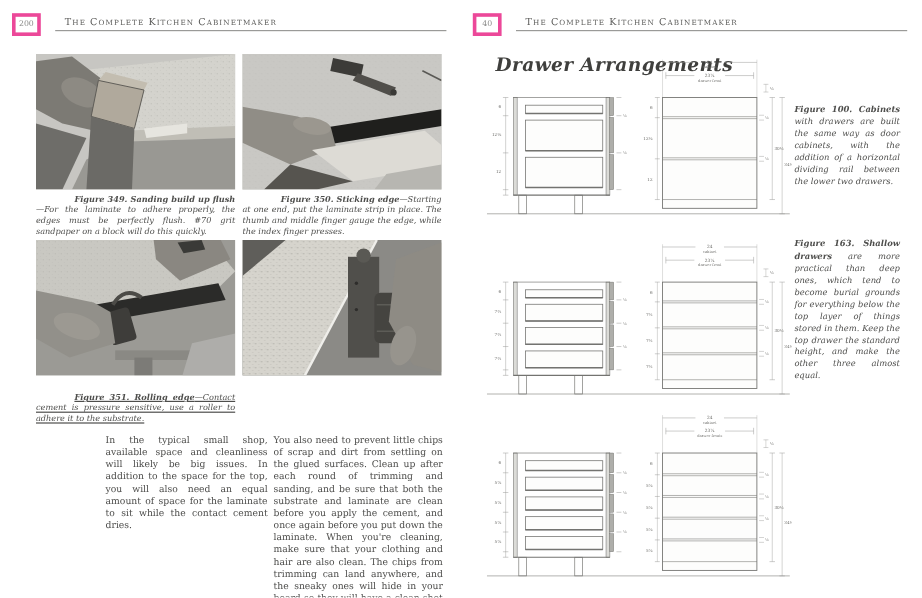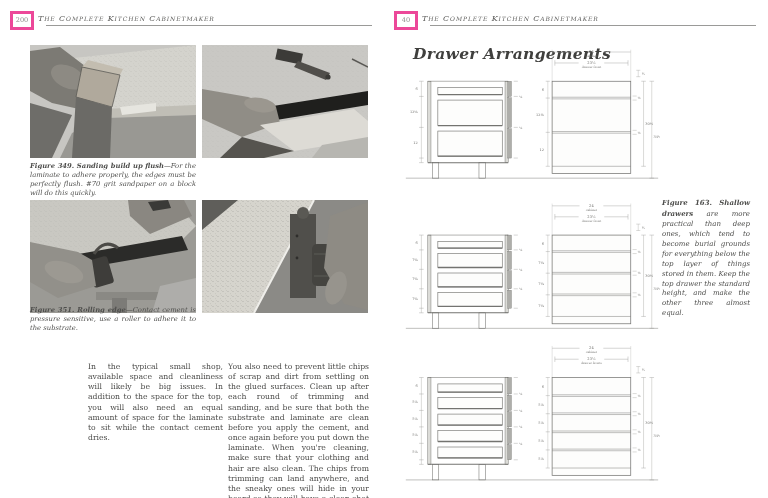--- a/index.html
+++ b/index.html
@@ -13,40 +13,40 @@
   #right-page{left:384px;width:384px;}
 
   
   .page-header{position:absolute;top:11px;left:10px;right:12px;height:16px;}
   .pnum{
     position:absolute;left:0;top:0;width:18px;height:13px;
     border:3px solid #ec4899;font-size:6.5px;color:#8a8a88;
     text-align:center;line-height:13px;background:#fff;
   }
   .rtitle{
-    position:absolute;left:28px;top:3px;white-space:nowrap;
-    font-variant:small-caps;font-size:8px;letter-spacing:.9px;color:#5c5c5a;font-style:italic;
+    position:absolute;left:44px;top:3px;white-space:nowrap;
+    font-variant:small-caps;font-size:8px;letter-spacing:.9px;color:#5c5c5a;
   }
   .hrule{position:absolute;left:36px;right:0;top:13.5px;border-top:1px solid #9a9a98;height:0;}
 
   
   .photo{position:absolute;width:166px;height:113px;overflow:hidden;background:#c4c3bf;}
   #photo-349{left:30px;top:45px;}
   #photo-350{left:202px;top:45px;}
   #photo-351{left:30px;top:200px;}
   #photo-352{left:202px;top:200px;}
   .photo svg{display:block;width:100%;height:100%;}
   .caption{
     position:absolute;width:166px;font-size:6.8px;line-height:1.33;
     font-style:italic;color:#4e4e4c;text-align:justify;
   }
-  .caption .cap-lead{font-weight:bold;}
+  .caption .cap-lead{font-weight:bold;margin-left:32px;}
   #cap-349{left:30px;top:162px;}
   #cap-350{left:202px;top:162px;}
-  #cap-351{left:30px;top:306px;}
+  #cap-351{left:30px;top:327px;text-decoration:underline;}
   #cap-352{left:202px;top:319px;}
 
   
   .body-col{position:absolute;top:362px;font-size:7.7px;line-height:1.32;
     text-align:justify;color:#4c4c4a;}
   .body-col p{margin:0 0 9px 0;}
   #col1{left:88px;width:135px;}
   #col2{left:228px;width:141px;}
 
   
@@ -161,20 +161,23 @@
       <rect x="110" y="44" width="36" height="42" rx="5" fill="#454440"></rect>
       <line x1="112" y1="54" x2="146" y2="54" stroke="#5d5c57" stroke-width="1.2"></line>
       <line x1="112" y1="76" x2="146" y2="76" stroke="#5d5c57" stroke-width="1.2"></line>
       <polygon points="128,16 166,2 166,110 142,104 122,68" fill="#8e8b84"></polygon>
       <ellipse cx="134" cy="88" rx="10" ry="17" fill="#97948d" transform="rotate(18 134 88)"></ellipse>
     </svg>
   </div>
 
   <div class="caption" id="cap-349">
     <span class="cap-lead">Figure 349.  Sanding build up flush</span><span>—For the laminate to adhere properly, the edges must be perfectly flush. #70 grit sandpaper on a block will do this quickly.</span>
+  </div>
+  <div class="caption" id="cap-350">
+    <span class="cap-lead">Figure 350.  Sticking edge</span><span>—Starting at one end, put the laminate strip in place. The thumb and middle finger gauge the edge, while the index finger presses.</span>
   </div>
   <div class="caption" id="cap-351">
     <span class="cap-lead">Figure 351.  Rolling edge</span><span>—Contact cement is pressure sensitive, use a roller to adhere it to the substrate.</span>
   </div>
 
   <div class="body-col" id="col1">
     <p>In the typical small shop, available space and cleanliness will likely be big issues. In addition to the space for the top, you will also need an equal amount of space for the laminate to sit while the contact cement dries.</p>
   </div>
   <div class="body-col" id="col2">
     <p>You also need to prevent little chips of scrap and dirt from settling on the glued surfaces. Clean up after each round of trimming and sanding, and be sure that both the substrate and laminate are clean before you apply the cement, and once again before you put down the laminate. When you're cleaning, make sure that your clothing and hair are also clean. The chips from trimming can land anywhere, and the sneaky ones will hide in your beard so they will have a clean shot when they decide to jump onto the wet contact cement.</p>
@@ -464,16 +467,19 @@
         <line x1="209" y1="18" x2="235" y2="18" stroke="#9a9a97" stroke-width="0.45"></line>
         <text x="195" y="19.3" text-anchor="middle" font-size="4" fill="#6e6e6b">23¼</text>
         <text x="195" y="23.5" text-anchor="middle" font-size="3.3" fill="#6e6e6b">drawer fronts</text>
         <line x1="244" y1="26" x2="248.5" y2="26" stroke="#9a9a97" stroke-width="0.4"></line>
         <line x1="244" y1="33" x2="248.5" y2="33" stroke="#9a9a97" stroke-width="0.4"></line>
         <line x1="246.2" y1="26" x2="246.2" y2="33" stroke="#9a9a97" stroke-width="0.35"></line>
         <text x="250" y="31" text-anchor="start" font-size="3.6" fill="#6e6e6b">½</text>
       </svg>
   </div>
 
+  <div class="figcap" id="figcap-100">
+    <span class="cap-lead">Figure 100. Cabinets</span><span> with drawers are built the same way as door cabinets, with the addition of a horizontal dividing rail between the lower two drawers.</span>
+  </div>
   <div class="figcap" id="figcap-101">
     <span class="cap-lead">Figure 163. Shallow drawers</span><span> are more practical than deep ones, which tend to become burial grounds for everything below the top layer of things stored in them. Keep the top drawer the standard height, and make the other three almost equal.</span>
   </div>
 </div>
 
 </body></html>

